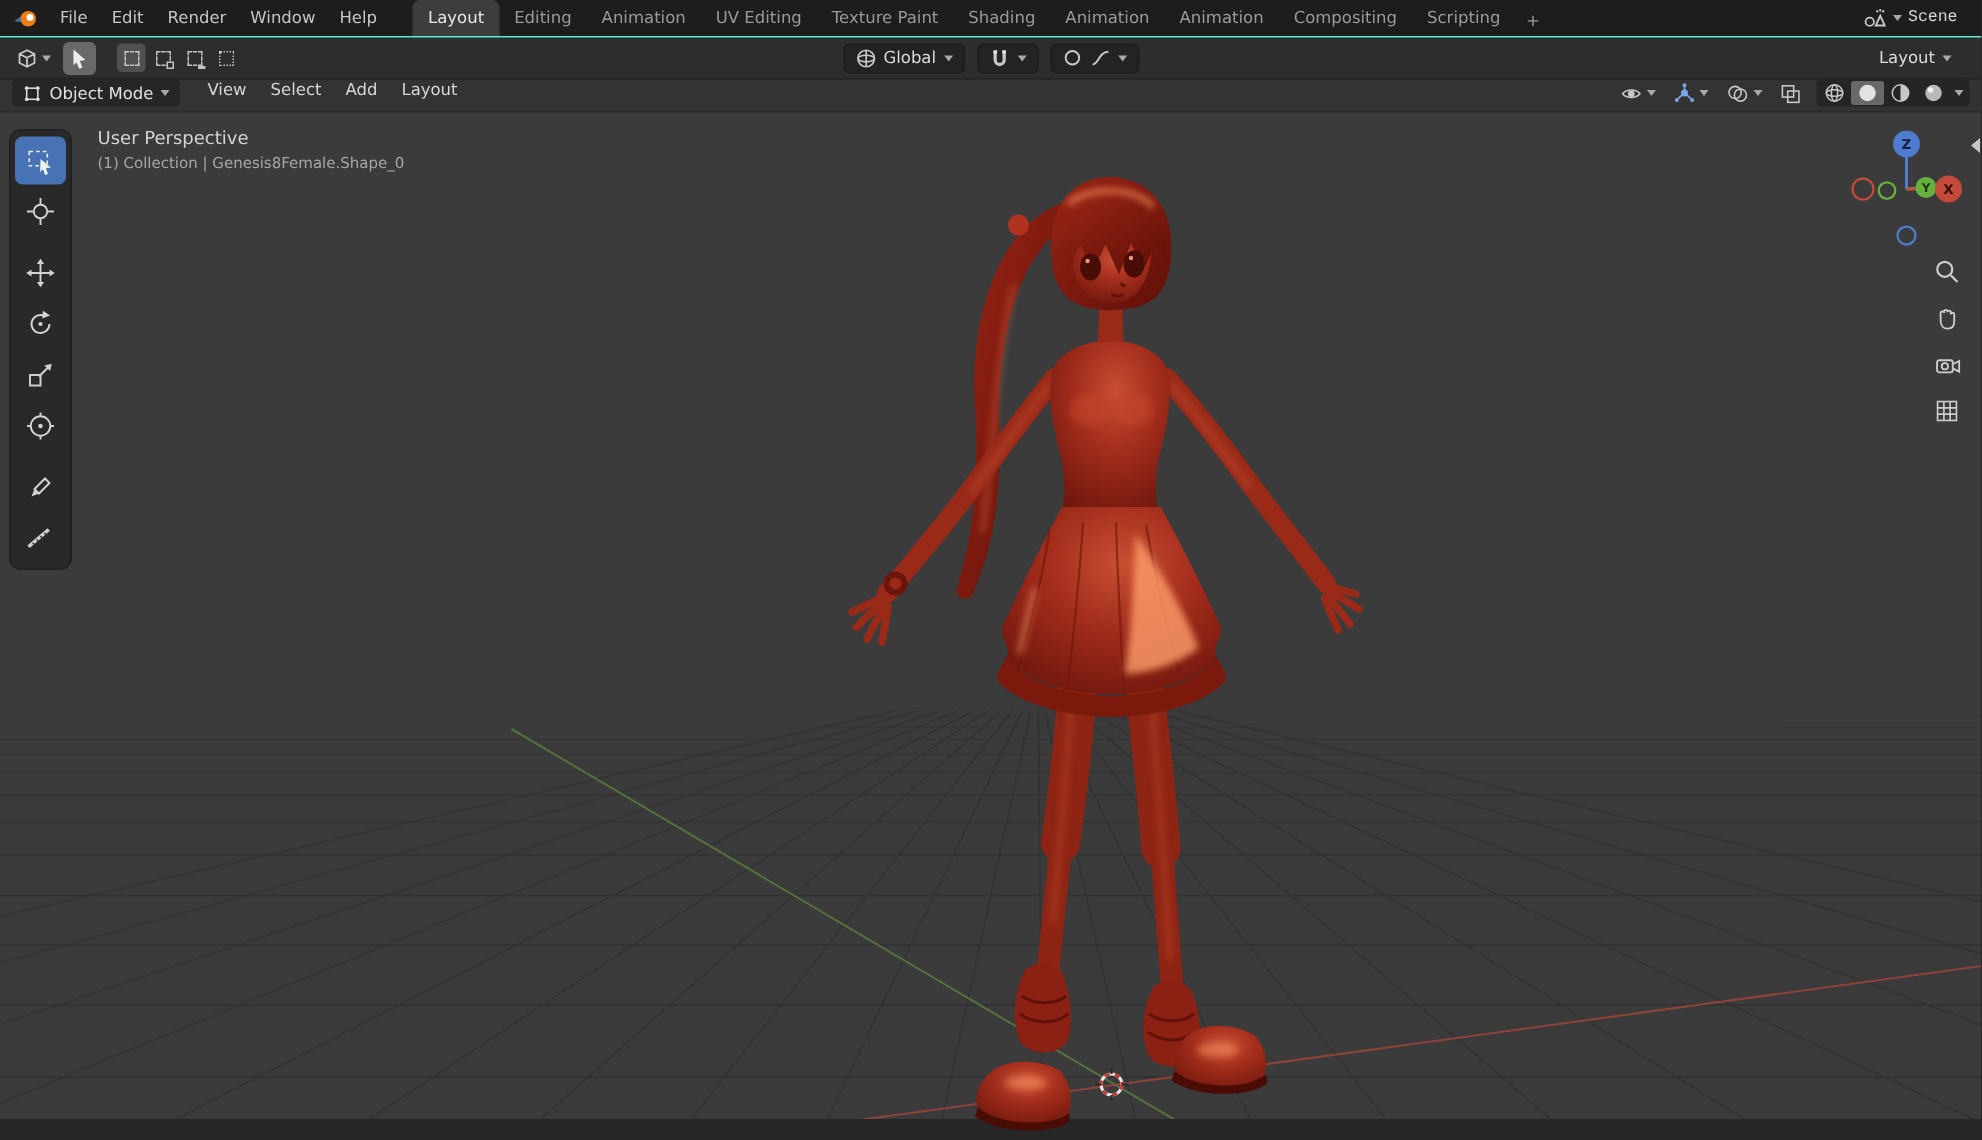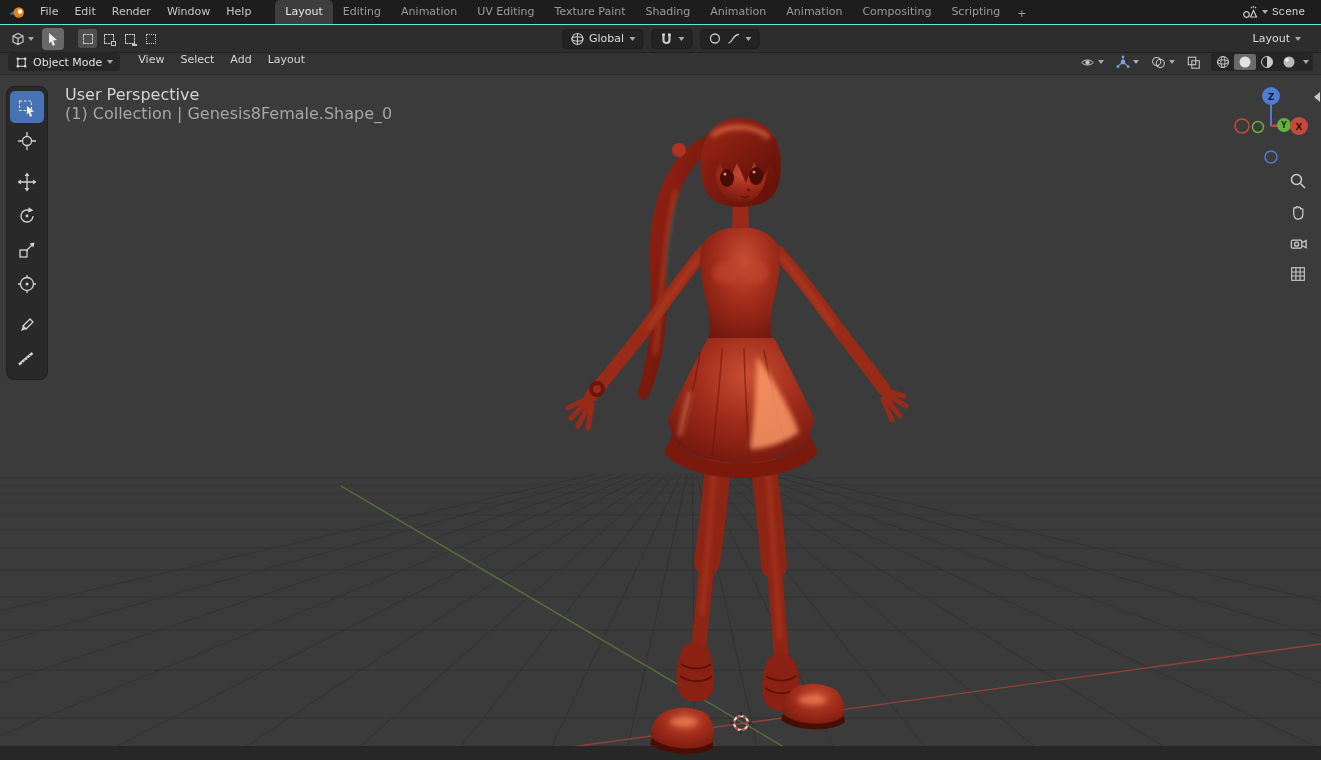--- a/index.html
+++ b/index.html
@@ -50,22 +50,22 @@
   .seg-btn.active { background:#696969; }
 
   
   .dock { position:absolute; left:6px; top:86px; width:42px; background:rgba(41,41,41,.96);
     border:1px solid #202020; border-radius:8px; padding:3px; z-index:20; display:flex; flex-direction:column; align-items:center; }
   .dock-btn { width:34px; height:32px; display:flex; align-items:center; justify-content:center; border-radius:5px; margin:1px 0; }
   .dock-btn.active { background:#4772b3; }
   .dock-gap { height:7px; }
 
   
-  .vp-label { position:absolute; left:65px; top:85px; font-size:16px; color:#d4d4d4; z-index:10; }
-  .vp-breadcrumb { position:absolute; left:65px; top:104px; font-size:16px; color:#a6a6a6; z-index:10;text-align:center; }
+  .vp-label { position:absolute; left:65px; top:85px; font-size:12px; color:#d4d4d4; z-index:10; }
+  .vp-breadcrumb { position:absolute; left:65px; top:104px; font-size:10px; color:#a6a6a6; z-index:10;text-align:center; }
 
   
   .nav-btn { position:absolute; right:11px; width:24px; height:24px; display:flex;
     align-items:center; justify-content:center; z-index:20; border-radius:12px; }
   .nav-zoom { top:169px; } .nav-hand { top:200px; } .nav-cam { top:231px; } .nav-grid { top:262px; }
 
   .gizmo-svg { position:absolute; left:1231px; top:87px; z-index:20; }
   .scene-svg { position:absolute; left:0; top:0; z-index:1; }
 
   .region-arrow { position:absolute; right:1px; top:92px; z-index:21; width:0; height:0;

